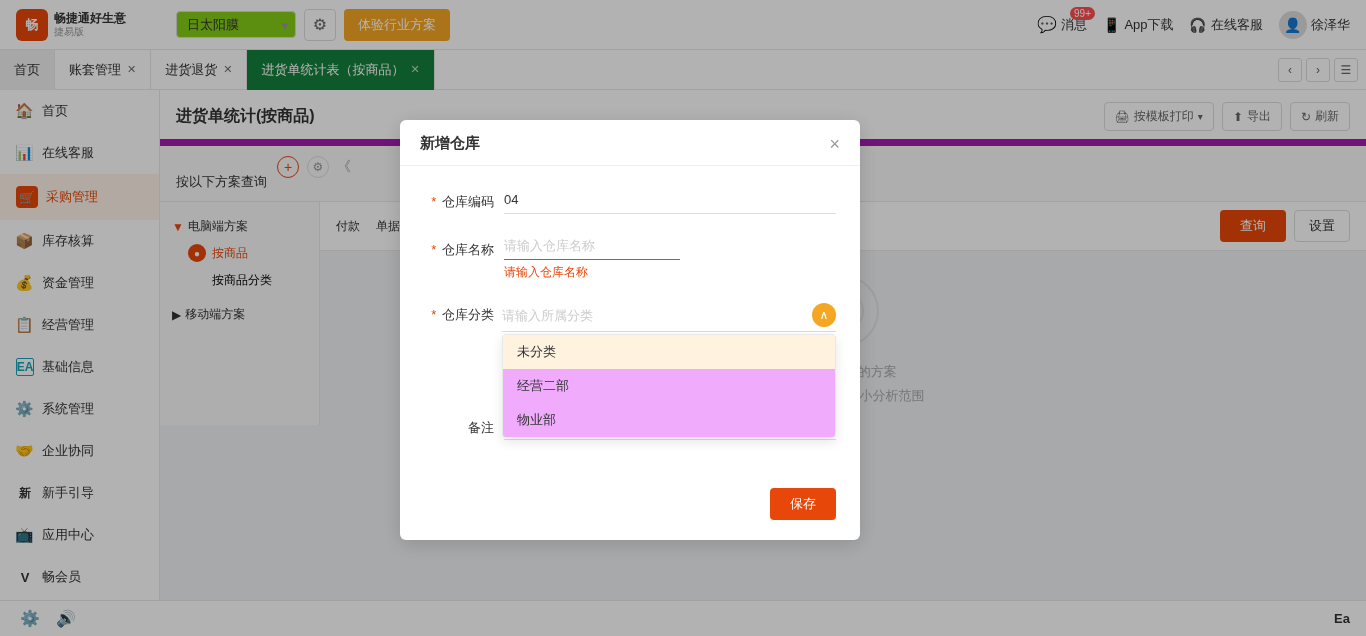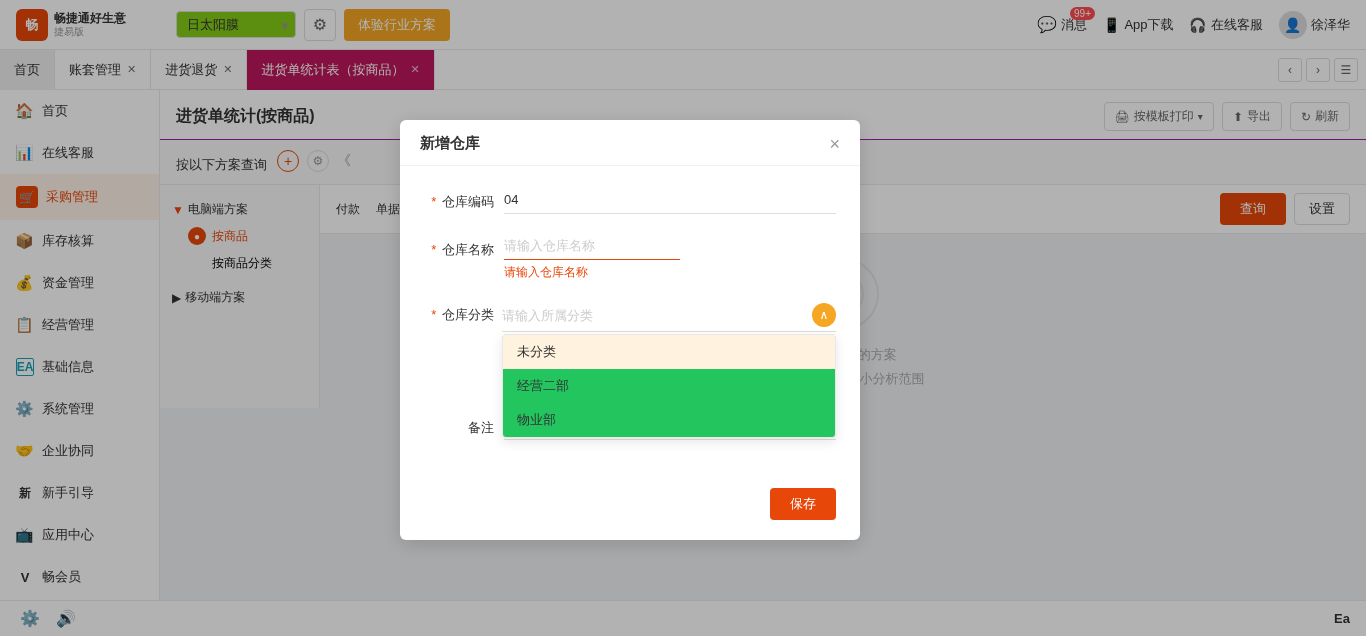--- a/index.html
+++ b/index.html
@@ -222,21 +222,21 @@
       flex: 1;
       overflow: hidden;
       position: relative;
     }
     .page-header {
       padding: 12px 16px 8px;
       display: flex;
       align-items: center;
       justify-content: space-between;
       background: #fff;
-      border-bottom: 1px solid #a21caf;
+      border-bottom: 7px solid #a21caf;
     }
     .page-title {
       font-size: 16px;
       font-weight: bold;
       color: #333;
     }
     .page-actions {
       display: flex;
       align-items: center;
       gap: 8px;
@@ -271,20 +271,21 @@
       border-bottom: 1px solid #e8e8e8;
       display: flex;
       align-items: flex-start;
       gap: 10px;
     }
     .filter-label {
       font-size: 13px;
       color: #333;
       white-space: nowrap;
       padding-top: 6px;
+      margin-top: 11px;
     }
     .filter-controls {
       display: flex;
       align-items: center;
       gap: 8px;
       flex-wrap: wrap;
     }
     .filter-add-btn {
       width: 22px;
       height: 22px;
@@ -461,21 +462,21 @@
       font-size: 12px;
       cursor: pointer;
     }
 
     
     .dropdown-list {
       position: absolute;
       top: calc(100% + 2px);
       left: 0;
       right: 0;
-      background: #22c55e;
+      background: #f0abfc;
       border: 1px solid #e8e8e8;
       border-radius: 4px;
       box-shadow: 0 4px 12px rgba(0,0,0,0.1);
       z-index: 300;
       min-width: 240px;
     }
     .dropdown-item {
       padding: 8px 14px;
       font-size: 13px;
       cursor: pointer;
@@ -643,21 +644,21 @@
       <span>首页</span>
     </div>
     <div class="tab-item">
       <span>账套管理</span>
       <span class="tab-close">✕</span>
     </div>
     <div class="tab-item">
       <span>进货退货</span>
       <span class="tab-close">✕</span>
     </div>
-    <div class="tab-item active" style="background:#be185d;color:white;">
+    <div class="tab-item active" style="background:#15803d;color:white;">
       <span>进货单统计表（按商品）</span>
       <span class="tab-close" style="color:white;">✕</span>
     </div>
     <div class="tab-spacer"></div>
     <div class="tab-controls">
       <div class="tab-ctrl-btn">‹</div>
       <div class="tab-ctrl-btn">›</div>
       <div class="tab-ctrl-btn">☰</div>
     </div>
   </div>

